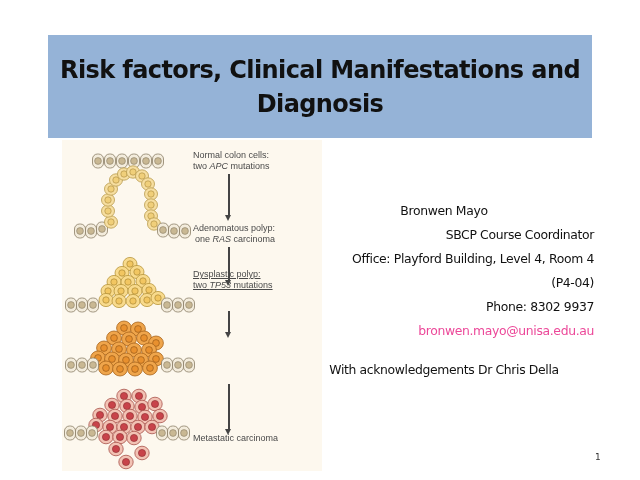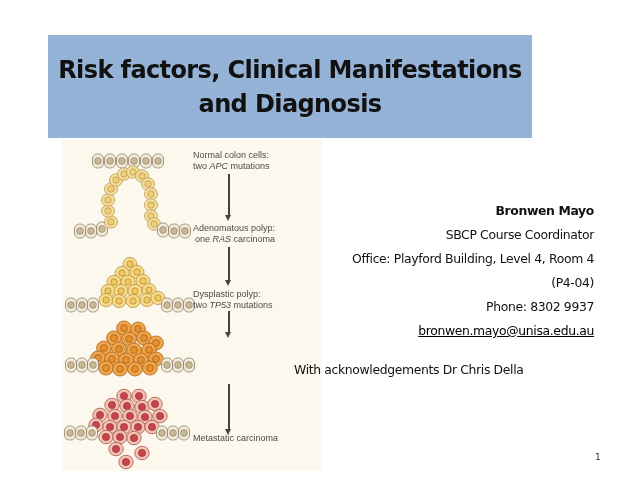--- a/index.html
+++ b/index.html
@@ -16,21 +16,21 @@
   }
   .slide {
     position: absolute;
     left: 0; top: 0;
     width: 640px; height: 480px;
     background: #ffffff;
   }
   .title-box {
     position: absolute;
     left: 48px; top: 35px;
-    width: 484px; height: 103px;
+    width: 544px; height: 103px;
     background: #95b3d7;
     display: flex;
     align-items: center;
     justify-content: center;
     text-align: center;
   }
   .title-text {
     font-family: "DejaVu Sans", "Liberation Sans", sans-serif;
     font-weight: bold;
     font-size: 24px;
@@ -77,32 +77,31 @@
     right: 46px;
     top: 199px;
     width: 300px;
     text-align: right;
     font-family: "DejaVu Sans", "Liberation Sans", sans-serif;
     font-size: 12.4px;
     line-height: 24px;
     color: #111111;
     letter-spacing: -0.35px;
   }
-  .contact .name { font-weight: bold; }
+  .contact .name { font-weight: normal; text-align: center; }
   .contact a {
-    color: #000000;
-    text-decoration: underline;
+    color: #ec4899;
     margin-left: 42px;
   }
   .ack {
     position: absolute;
     right: 46px;
     top: 360px;
     width: 300px;
-    text-align: left;
+    text-align: center;
     font-family: "DejaVu Sans", "Liberation Sans", sans-serif;
     font-size: 12.4px;
     line-height: 19px;
     color: #111111;
     letter-spacing: -0.35px;
   }
   .page-number {
     position: absolute;
     left: 595px;
     top: 452px;
@@ -265,21 +264,21 @@
       <div><span>two </span><i>APC</i><span> mutations</span></div>
     </div>
     <div class="arrow" style="top:34px;height:42px;"></div>
 
     <div class="stage-label" style="top:83px;text-align:right;">
       <div>Adenomatous polyp:</div>
       <div><span>one </span><i>RAS</i><span> carcinoma</span></div>
     </div>
     <div class="arrow" style="top:107px;height:34px;"></div>
 
-    <div class="stage-label" style="top:149px;">
+    <div class="stage-label" style="top:129px;text-decoration:underline;">
       <div>Dysplastic polyp:</div>
       <div><span>two </span><i>TP53</i><span> mutations</span></div>
     </div>
     <div class="arrow" style="top:171px;height:22px;"></div>
 
     <div class="arrow" style="top:244px;height:46px;"></div>
 
     <div class="stage-label" style="top:293px;">
       <div>Metastatic carcinoma</div>
     </div>

